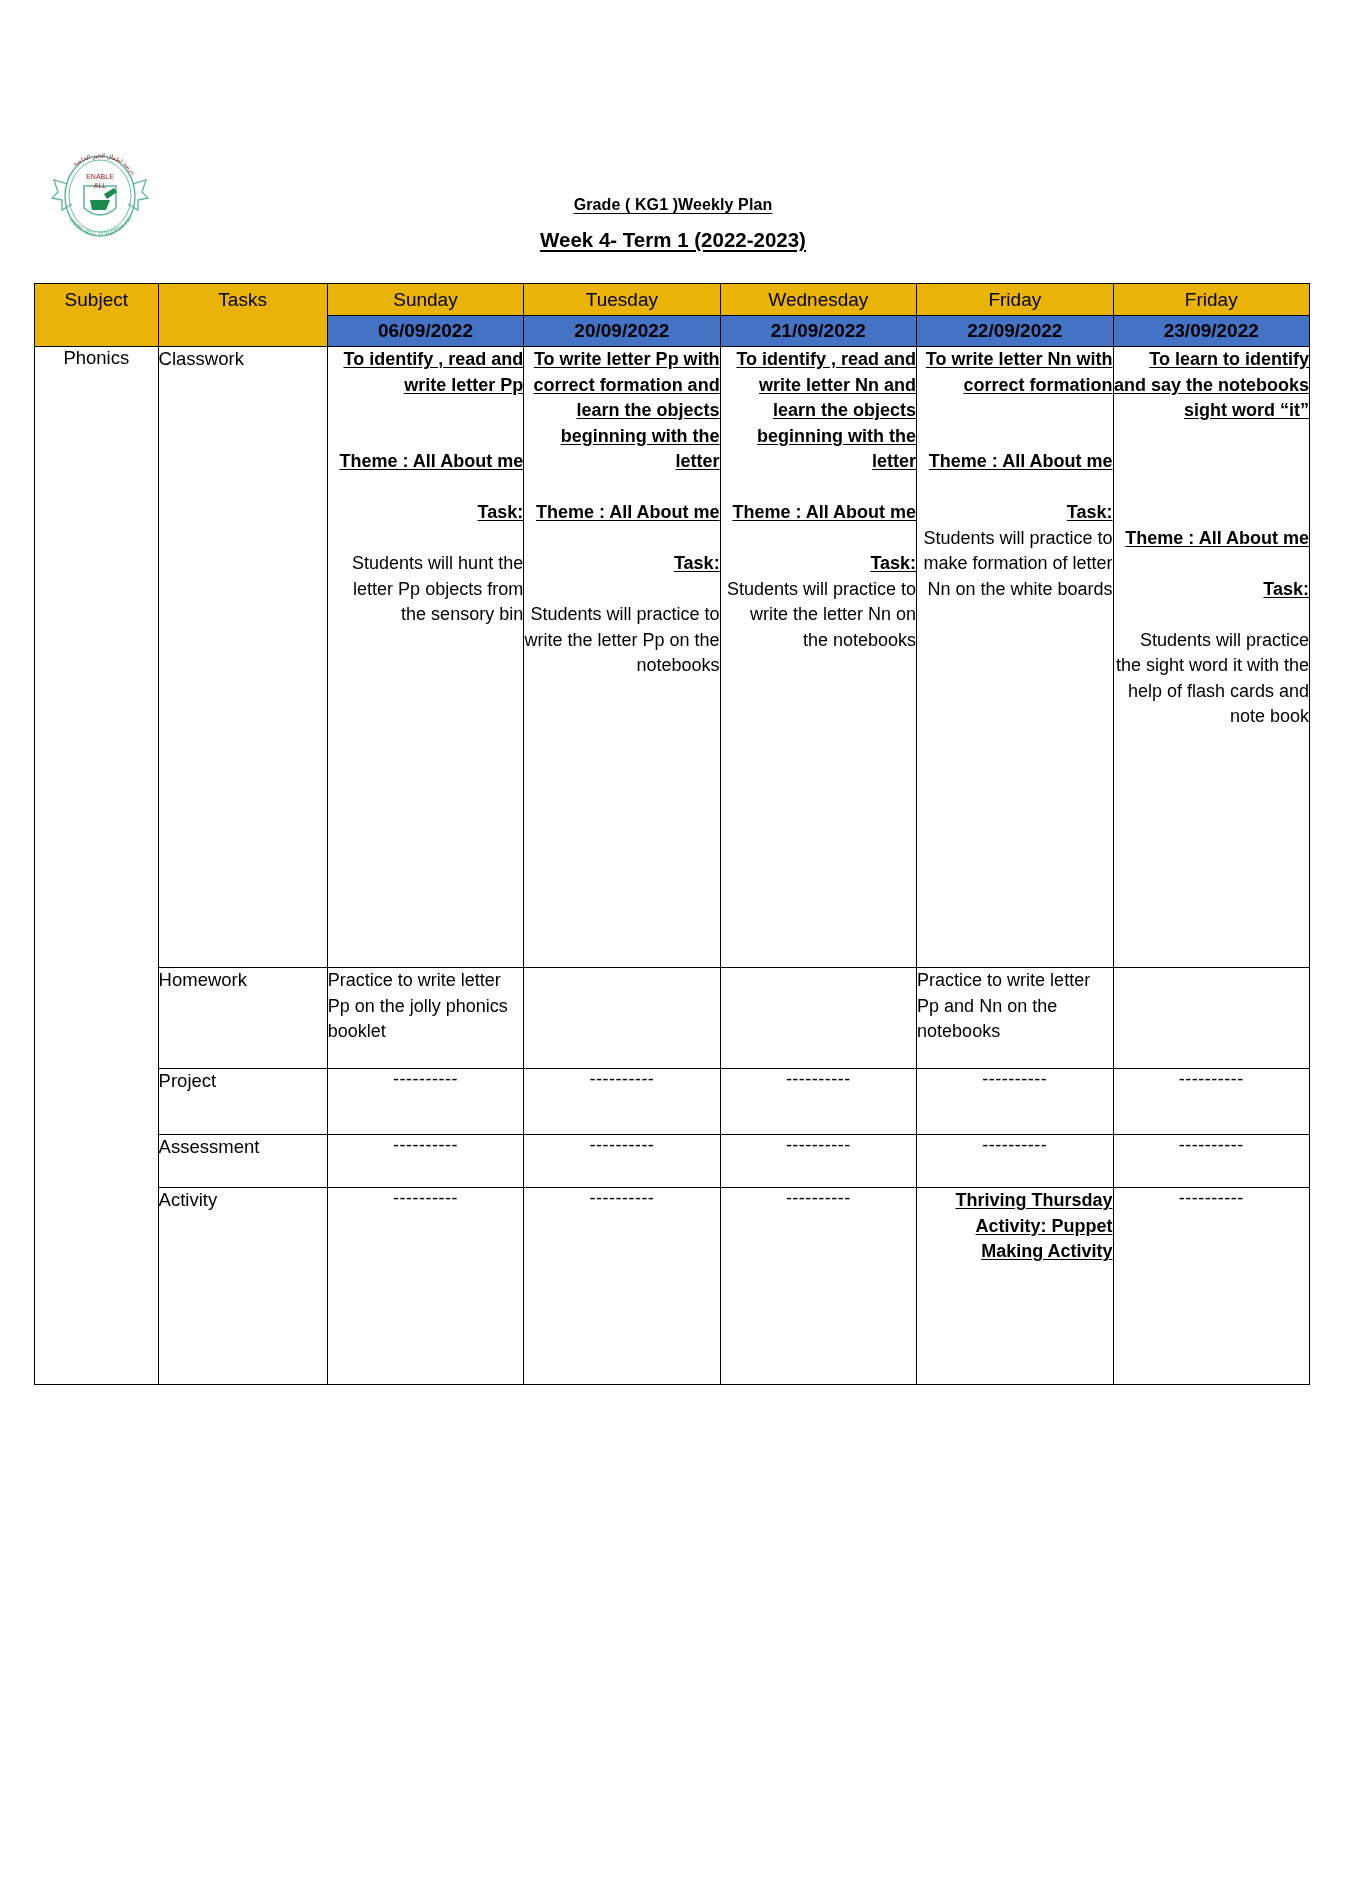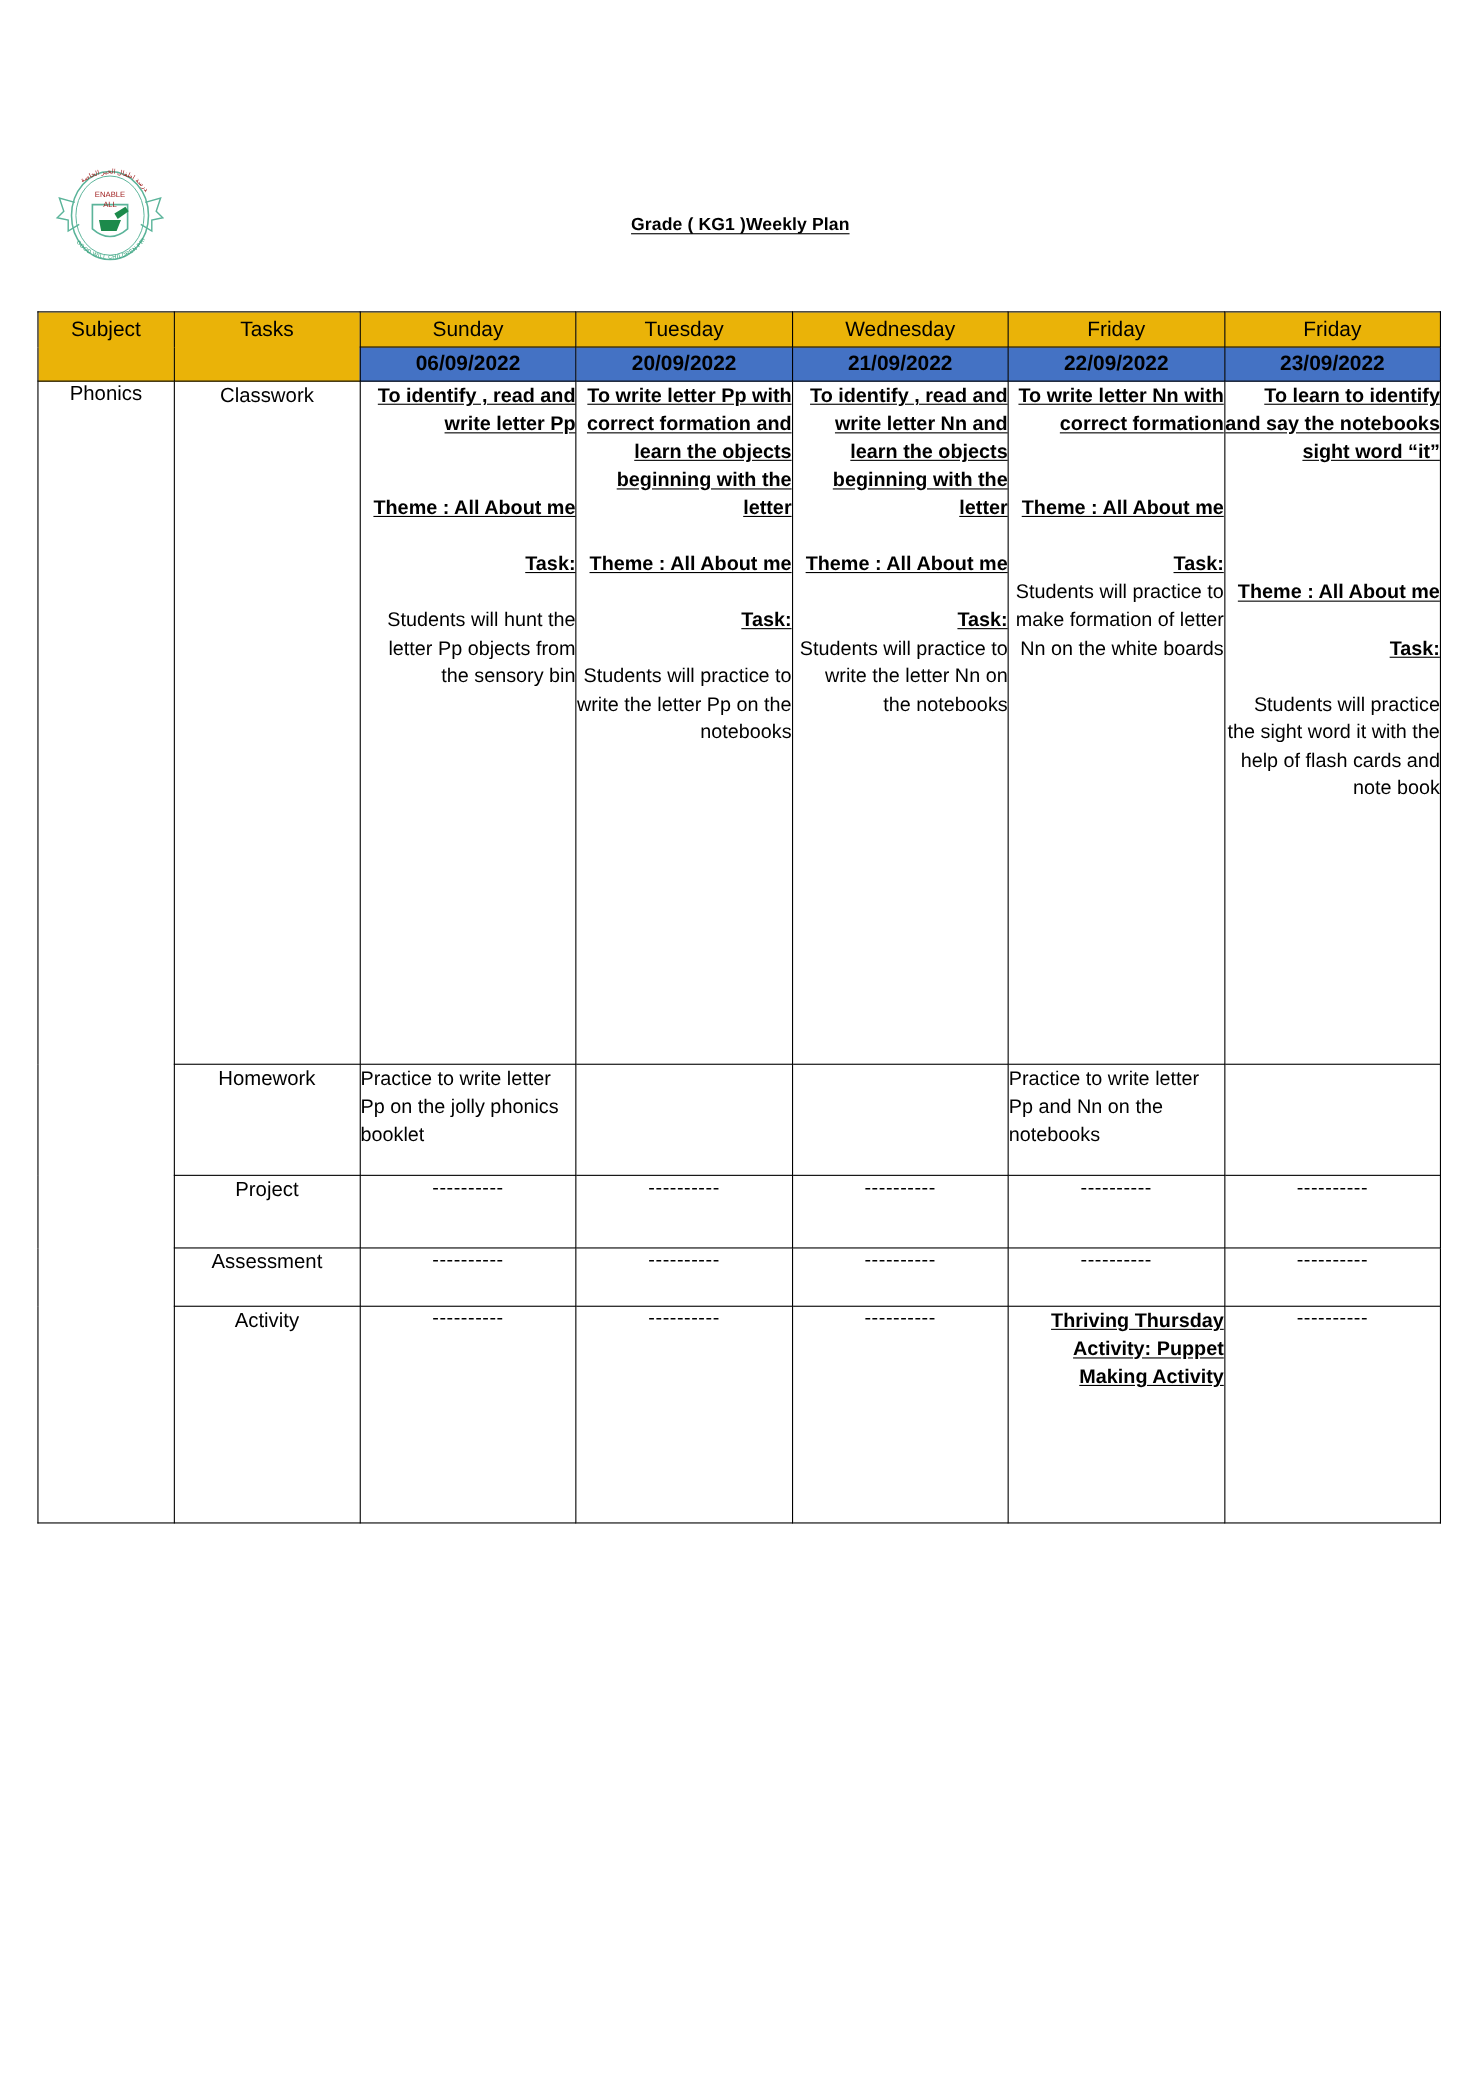--- a/index.html
+++ b/index.html
@@ -101,21 +101,20 @@
     text-align: center;
     font-size: 19px;
     height: 30px;
     line-height: 30px;
     vertical-align: middle;
     padding: 0 2px;
     white-space: nowrap;
   }
 
   .row-label {
-    text-align: center;
     font-size: 18.5px;
     padding-top: 9px;
     padding-left: 2px;
     padding-right: 2px;
     line-height: 24px;
   }
 
   .cell {
     font-size: 18px;
     line-height: 25.5px;
@@ -182,20 +181,21 @@
         </text>
         <path id="arcBot" d="M19 66 A36 32 0 0 0 85 66" fill="none"></path>
         <text font-family="&quot;Liberation Sans&quot;, sans-serif" font-size="5" fill="#2E9E74" letter-spacing="0.4">
           <textPath href="#arcBot" startOffset="6%">GOOD WILL CHILDREN PRIVATE SCHOOL</textPath>
         </text>
       </svg>
     </div>
 
     <div class="titles">
       <div class="title-line1">Grade ( KG1  )Weekly Plan</div>
+      <div class="title-line2"><span>Week 4- Term 1 (2022-2023)</span></div>
     </div>
 
   </div>
 
   <table class="plan-table">
     <colgroup>
       <col class="c-subject">
       <col class="c-tasks">
       <col class="c-day">
       <col class="c-day">

